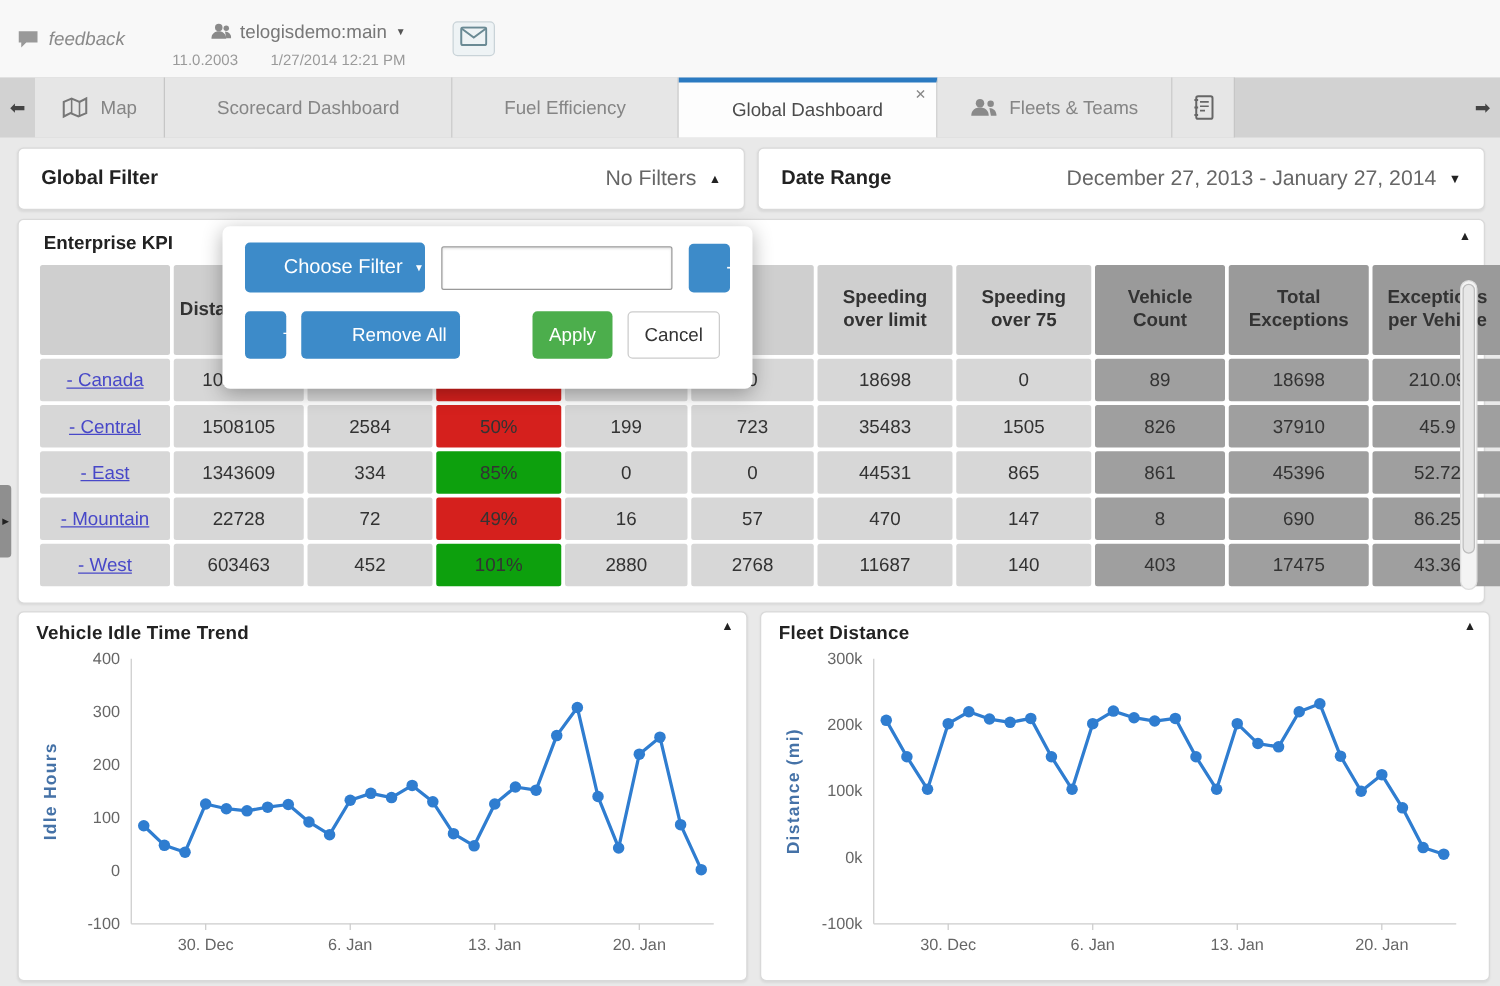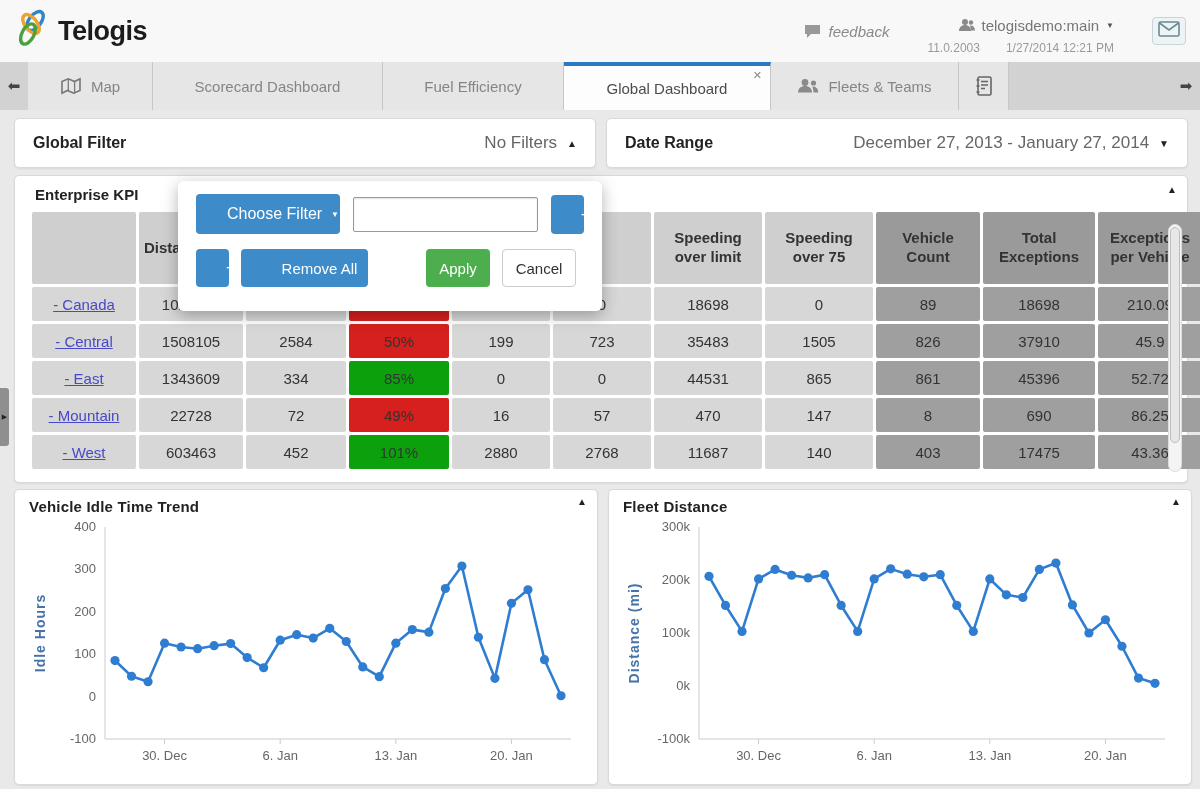--- a/index.html
+++ b/index.html
@@ -79,32 +79,20 @@
   
   .left-expander { position:absolute; left:0; top:388px; width:9px; height:58px; background:#8f8f8f; border-radius:0 3px 3px 0; display:flex; align-items:center; justify-content:center; cursor:pointer; }
   .left-expander span { color:#222; font-size:7px; }
 </style>
 </head>
 <body>
 
 <div class="app">
 
   <div class="topbar">
-    <div class="logo">
-      <span>
-        <svg width="38" height="46" viewBox="0 0 38 46">
-          <g fill="none" stroke-width="3.4">
-            <ellipse cx="21" cy="15" rx="6" ry="11" stroke="#2e86c8" transform="rotate(38 21 15)"></ellipse>
-            <ellipse cx="17" cy="18" rx="6" ry="11" stroke="#f0a22e" transform="rotate(-38 17 18)"></ellipse>
-            <ellipse cx="14" cy="28" rx="6" ry="11" stroke="#4ba03c" transform="rotate(28 14 28)"></ellipse>
-          </g>
-        </svg>
-      </span>
-      <span class="logo-text">Telogis</span>
-    </div>
     <div class="topbar-right">
       <div class="feedback">
         <span class="tab-icon">
           <svg width="17" height="15" viewBox="0 0 17 15">
               <path fill="#999" d="M1 1h15v9H7l-4 4v-4H1z"></path>
             </svg>
         </span>
         <span>feedback</span>
       </div>
       <div class="account">
@@ -134,21 +122,21 @@
         </span>
       </div>
     </div>
   </div>
 
   <div class="tabbar">
     <div class="tab-scroll">
         <span>⬅</span>
       </div>
     <div style="display:flex; flex:1;">
-        <div class="tab" style="width: 125px; align-items: center;">
+        <div class="tab" style="width: 104px; align-items: center;">
           <span class="tab-icon">
             <svg width="22" height="18" viewBox="0 0 24 20">
               <path d="M2 5 L9 2 L16 5 L22 2 V15 L15 18 L8 15 L2 18 Z" fill="none" stroke="#777" stroke-width="1.8"></path>
               <path d="M9 2 V15 M16 5 V18" stroke="#777" stroke-width="1.4" fill="none"></path>
             </svg>
           </span>
           <span>Map</span>
         </div>
         <div class="tab" style="width: 230px;">
           <span>Scorecard Dashboard</span>

